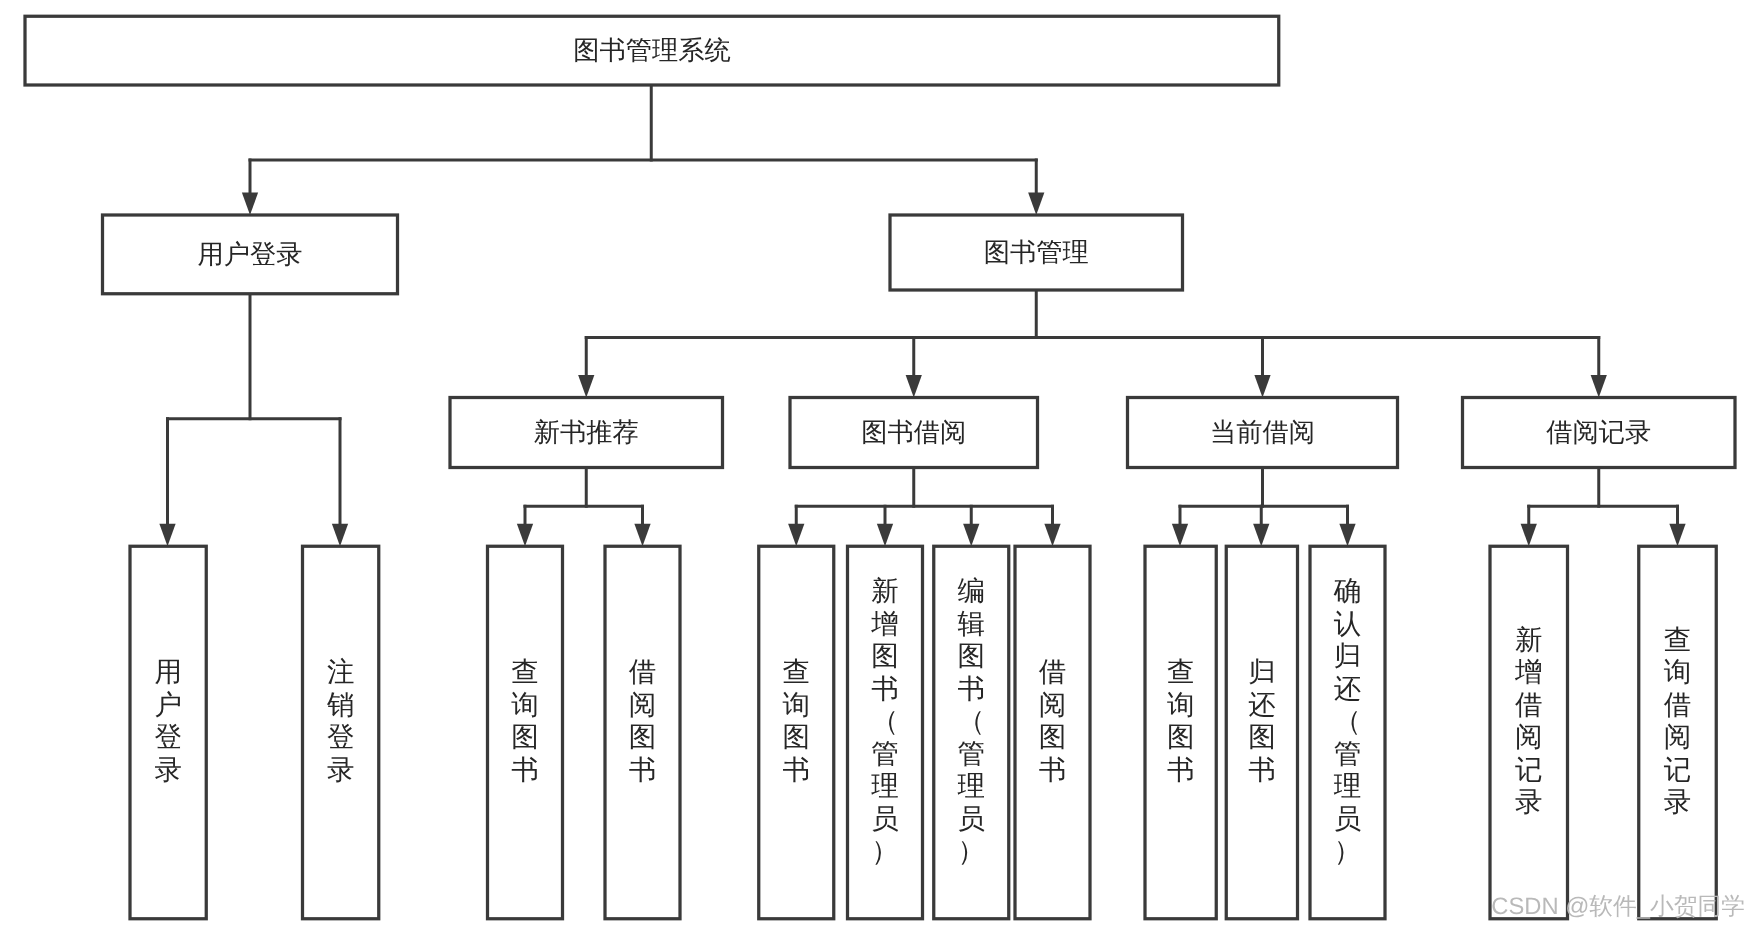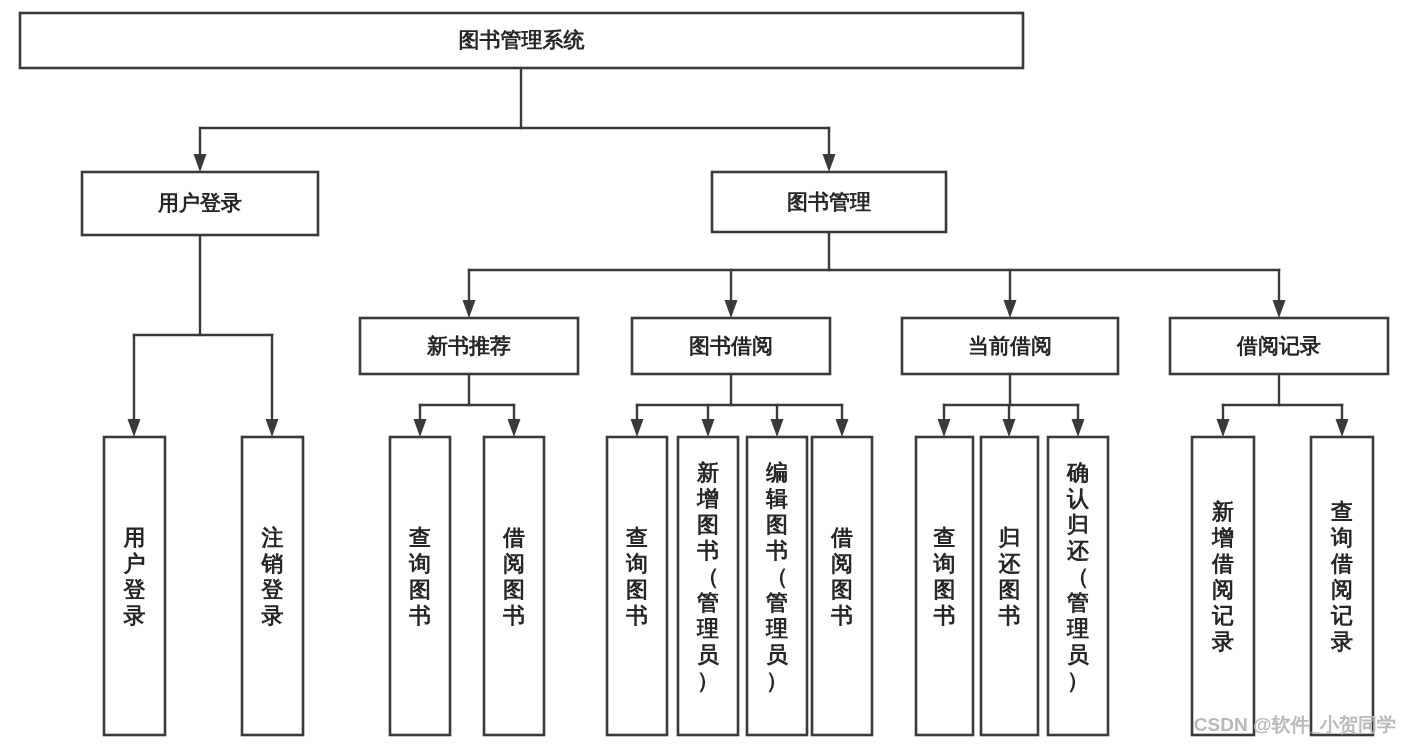--- a/index.html
+++ b/index.html
@@ -13,21 +13,20 @@
     position: relative;
     overflow: hidden;
     font-family: "Liberation Sans", "DejaVu Sans", sans-serif;
   }
   #diagram-root {
     position: absolute;
     left: 0;
     top: 0;
     width: 1185px;
     height: 747px;
-    font-weight: bold;
   }
   .node-box {
     fill: #ffffff;
     stroke: #3a3a3a;
     stroke-width: 2.6;
   }
   .node-label {
     fill: #262626;
     font-family: "Liberation Sans", "DejaVu Sans", sans-serif;
     font-size: 21px;

